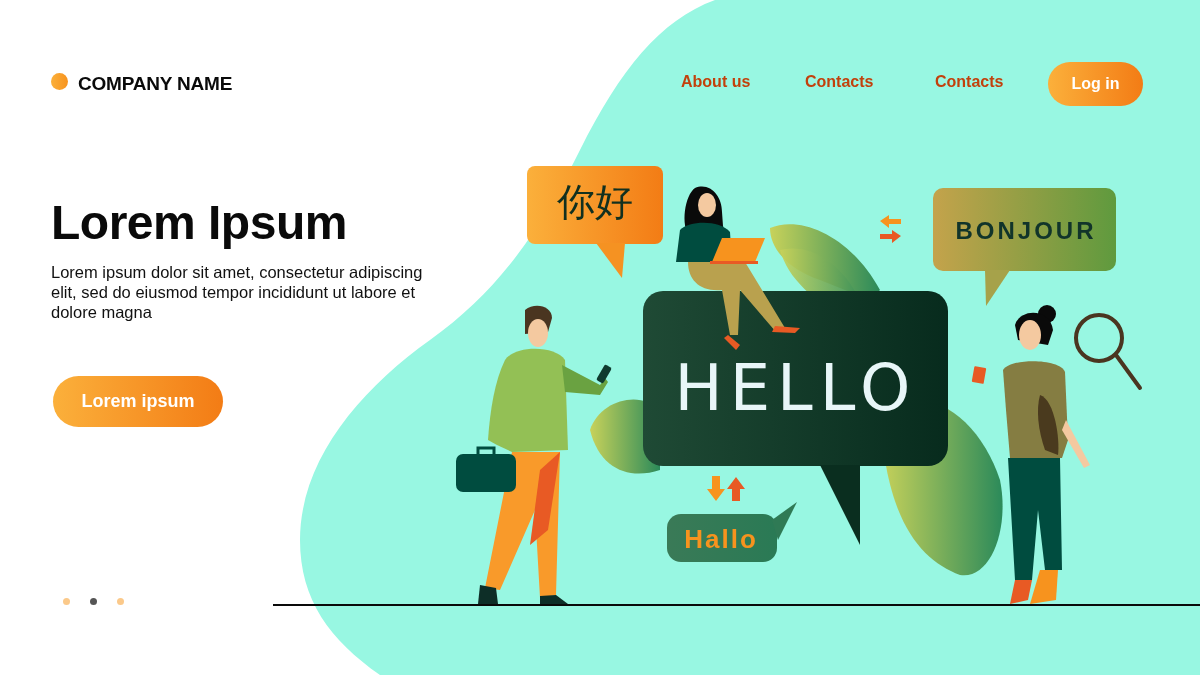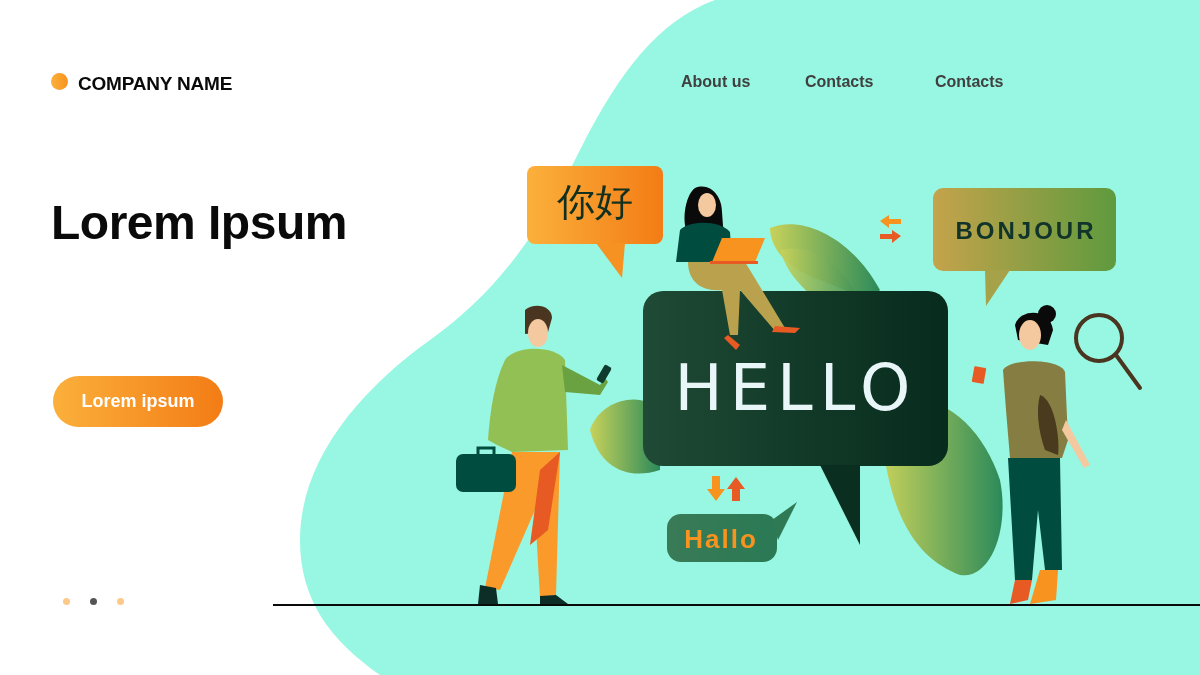--- a/index.html
+++ b/index.html
@@ -4,21 +4,21 @@
 <style>
   * { box-sizing: border-box; margin: 0; padding: 0; }
   html, body { width: 1200px; height: 675px; overflow: hidden; background: #ffffff; }
   body { position: relative; font-family: "Liberation Sans", sans-serif; color: #0a0a0a; }
   .bg-blob { position: absolute; left: 0; top: 0; width: 1200px; height: 675px; z-index: 0; }
   .scene { position: absolute; left: 0; top: 0; width: 1200px; height: 675px; z-index: 1; }
   .logo { position: absolute; left: 51px; top: 73px; display: flex; z-index: 3; }
   .logo-dot { width: 17px; height: 17px; border-radius: 50%; background: linear-gradient(90deg, #fbb03b, #f7931e); margin-right: 10px; }
   .logo-text { font-weight: 700; font-size: 19px; letter-spacing: -0.2px; color: #0a0a0a; }
   .nav { position: absolute; top: 62px; left: 0; width: 1200px; height: 44px; z-index: 3; }
-  .nav-link { position: absolute; top: 11px; font-weight: 700; font-size: 16px; color: #404040; cursor: pointer; }
+  .nav-link { position: absolute; top: 11px; font-weight: 700; font-size: 16px; color: #c2410c; cursor: pointer; }
   .login-btn { position: absolute; left: 1048px; top: 0; width: 95px; height: 44px; border-radius: 22px;
     background: linear-gradient(90deg, #fbb03b, #f37c15); color: #fff; font-weight: 700; font-size: 16px;
     display: flex; align-items: center; justify-content: center; cursor: pointer; }
   .hero { position: absolute; left: 51px; top: 196px; z-index: 3; }
   .hero-title { font-weight: 700; font-size: 48px; letter-spacing: -0.5px; color: #0a0a0a; line-height: 54px; }
   .hero-text { margin-top: 12px; width: 380px; font-size: 16.5px; line-height: 20px; color: #111; }
   .cta-btn { position: absolute; left: 53px; top: 376px; width: 170px; height: 51px; border-radius: 26px;
     background: linear-gradient(90deg, #fbb03b, #f37c15); color: #fff; font-weight: 700; font-size: 18px;
     display: flex; align-items: center; justify-content: center; cursor: pointer; z-index: 3; }
   .dots { position: absolute; left: 63px; top: 598px; display: flex; gap: 20px; z-index: 3; }
@@ -146,24 +146,26 @@
 
 <div class="logo">
   <span class="logo-dot"></span>
   <span class="logo-text">COMPANY NAME</span>
 </div>
 
 <nav class="nav">
   <a class="nav-link" style="left:681px;">About us</a>
   <a class="nav-link" style="left:805px;">Contacts</a>
   <a class="nav-link" style="left:935px;text-align:center;">Contacts</a>
+  <div class="login-btn">Log in</div>
 </nav>
 
 <section class="hero">
   <h1 class="hero-title">Lorem Ipsum</h1>
+  <p class="hero-text">Lorem ipsum dolor sit amet, consectetur adipiscing elit, sed do eiusmod tempor incididunt ut labore et dolore magna</p>
 </section>
 
 <div class="cta-btn">Lorem ipsum</div>
 
 <div class="dots">
   <span class="dot"></span>
   <span class="dot active"></span>
   <span class="dot"></span>
 </div>
 

